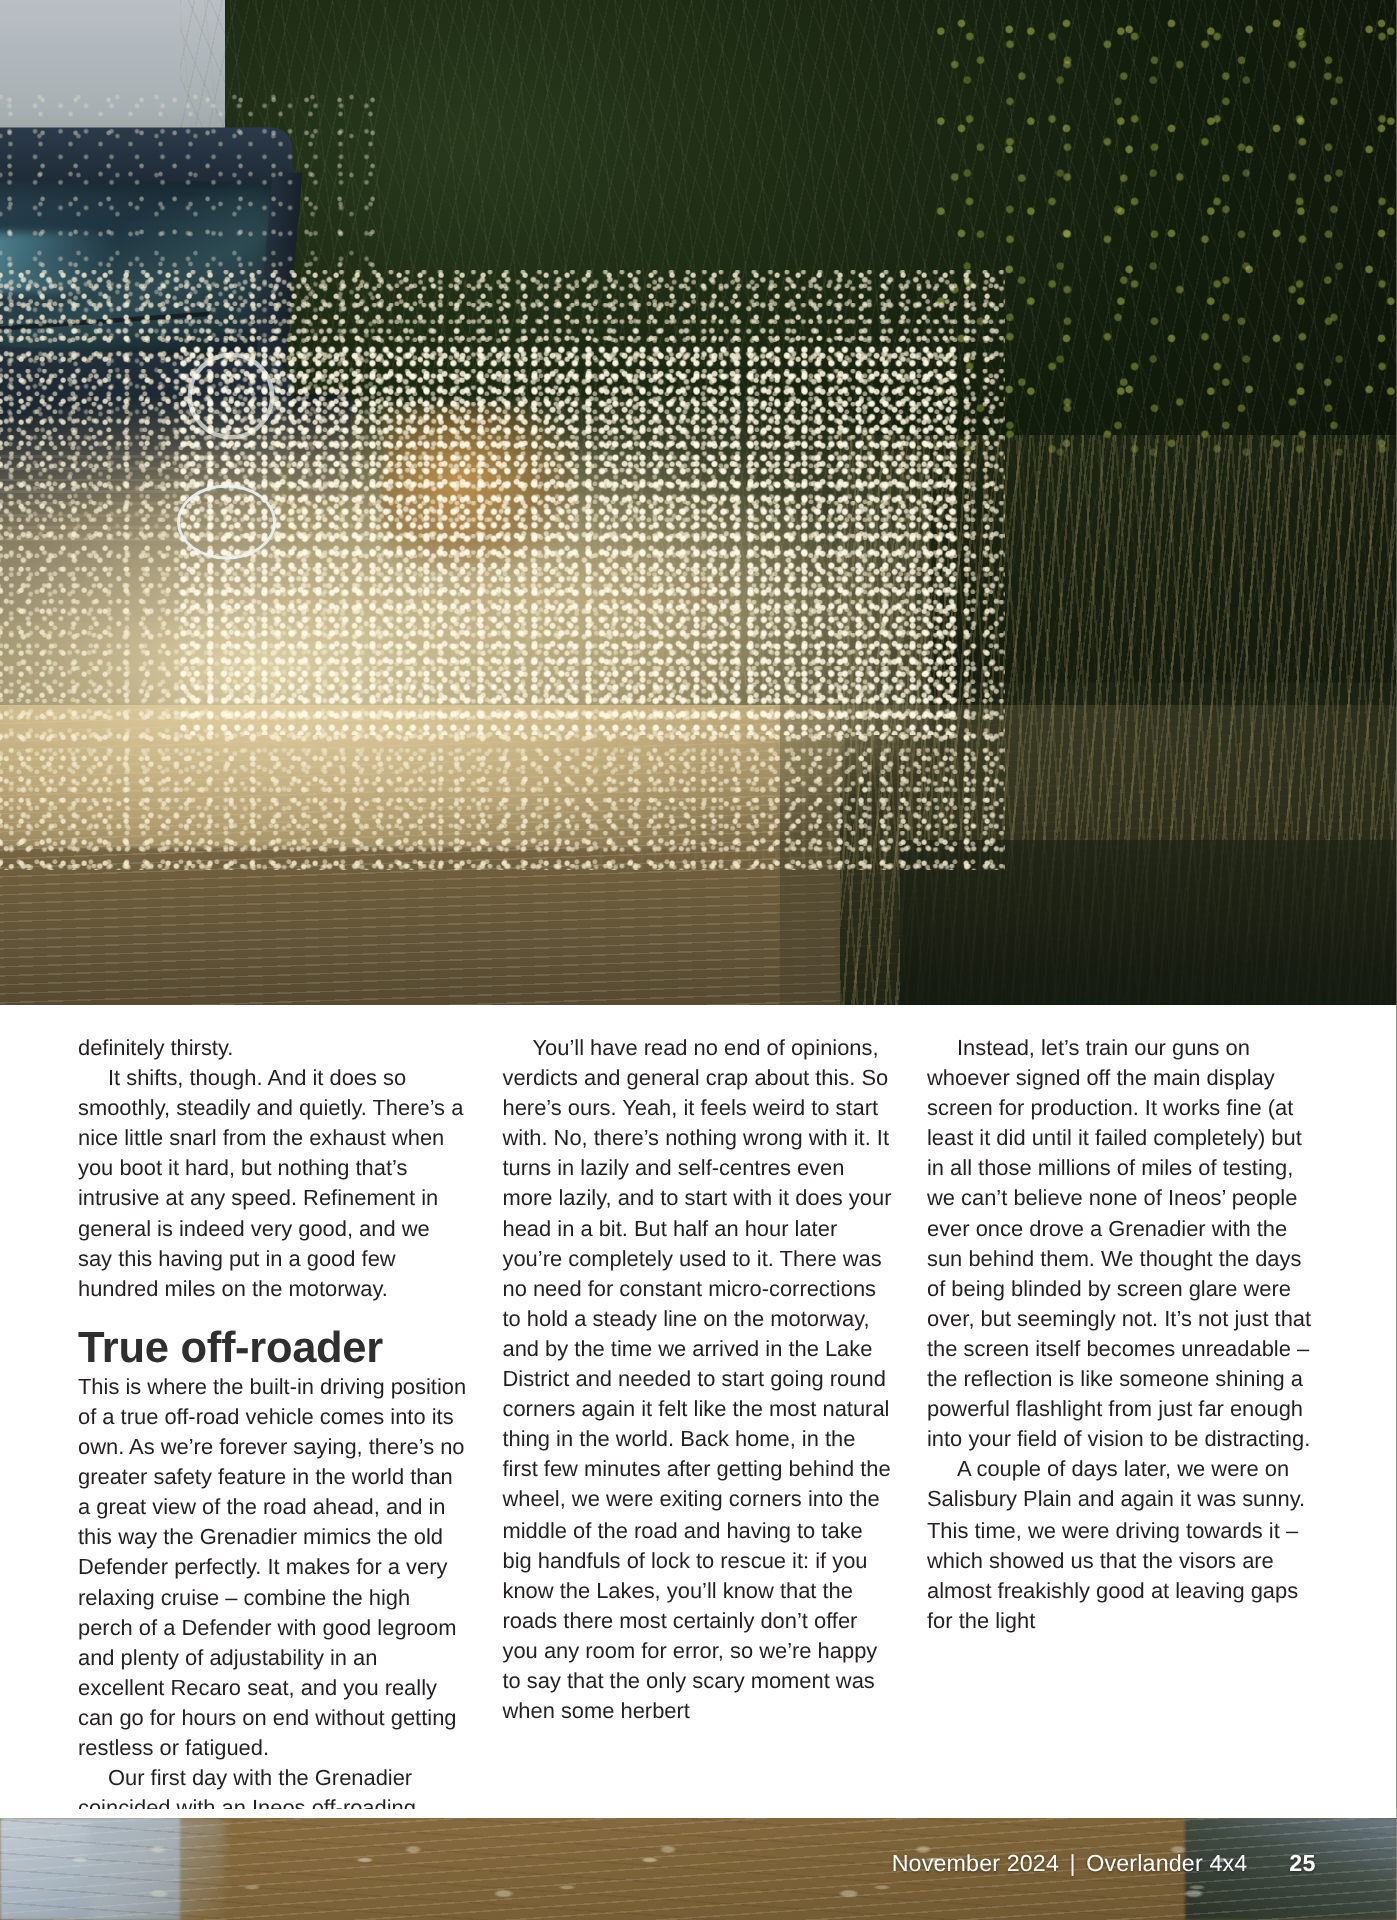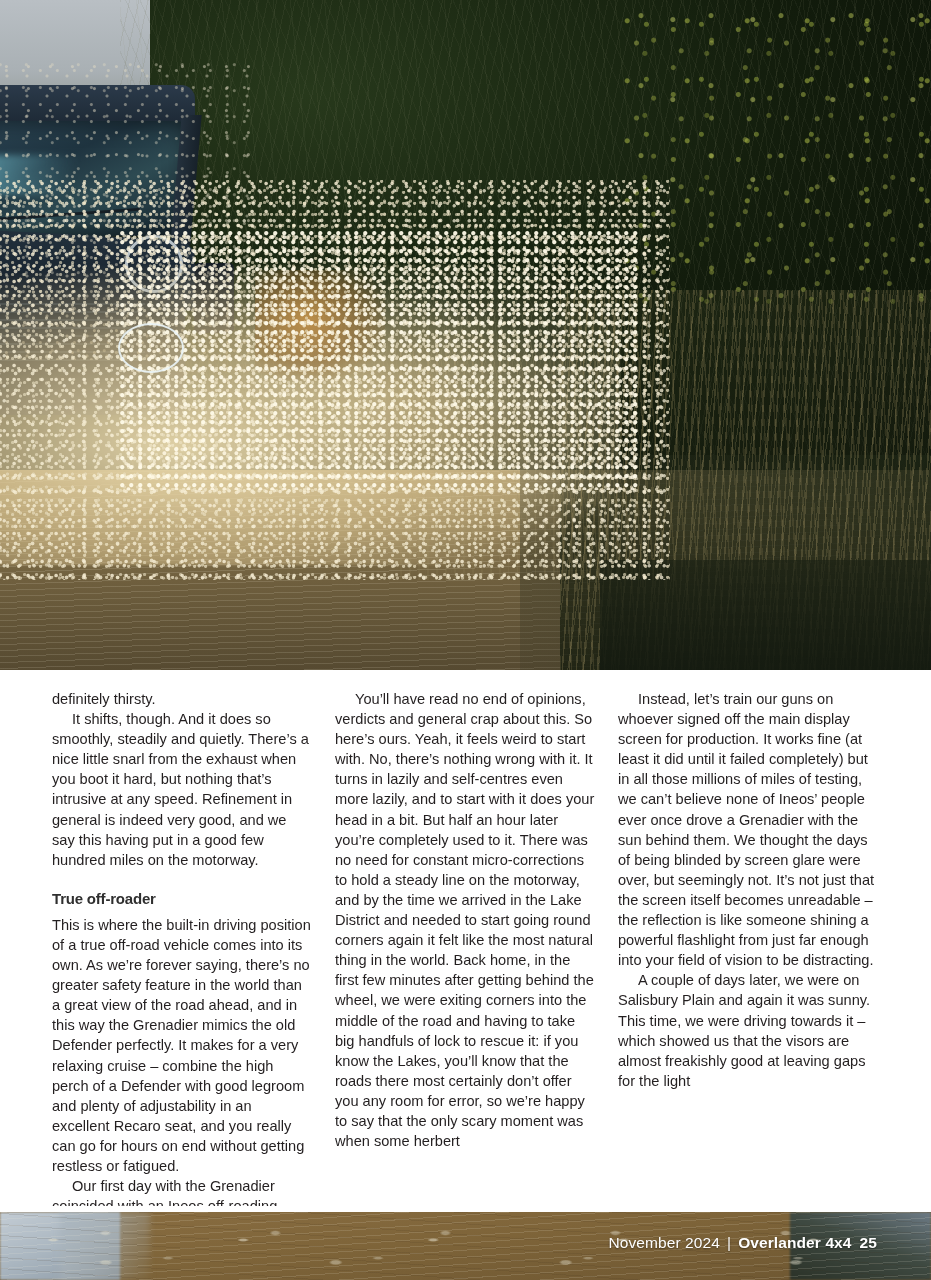--- a/index.html
+++ b/index.html
@@ -206,21 +206,21 @@
     margin:0;
     font-size:14.6px;
     line-height:20.1px;
     color:#231f20;
     text-align:left;
     -webkit-font-smoothing:antialiased;
   }
   .col p.indent{text-indent:20px;}
   h2.section-head{
     margin:16px 0 3px 0;
-    font-size:15px;
+    font-size:29px;
     line-height:26px;
     font-weight:bold;
     color:#2f2f2f;
     letter-spacing:-.2px;
   }
 
   
   .footer{
     position:absolute;left:0;top:1212px;width:931px;height:68px;
     overflow:hidden;
@@ -258,22 +258,22 @@
   }
   .footer-text{
     position:absolute;right:54px;top:22px;
     color:#ffffff;
     font-size:15.5px;
     letter-spacing:.1px;
     white-space:nowrap;
     text-shadow:0 1px 2px rgba(0,0,0,.45);
   }
   .footer-text .sep{margin:0 7px;opacity:.95;}
-  .footer-text .brand{font-weight:bold;text-align:right;}
-  .footer-text .pageno{font-weight:bold;margin-left:8px;}
+  .footer-text .brand{font-weight:normal;text-align:right;}
+  .footer-text .pageno{font-weight:bold;margin-left:28px;}
   .thin-white-line{
     position:absolute;left:0;top:1206px;width:931px;height:6px;background:#ffffff;
   }
 </style>
 </head>
 <body>
 
 <div class="hero">
   <div class="sky"></div>
   <div class="field"></div>

